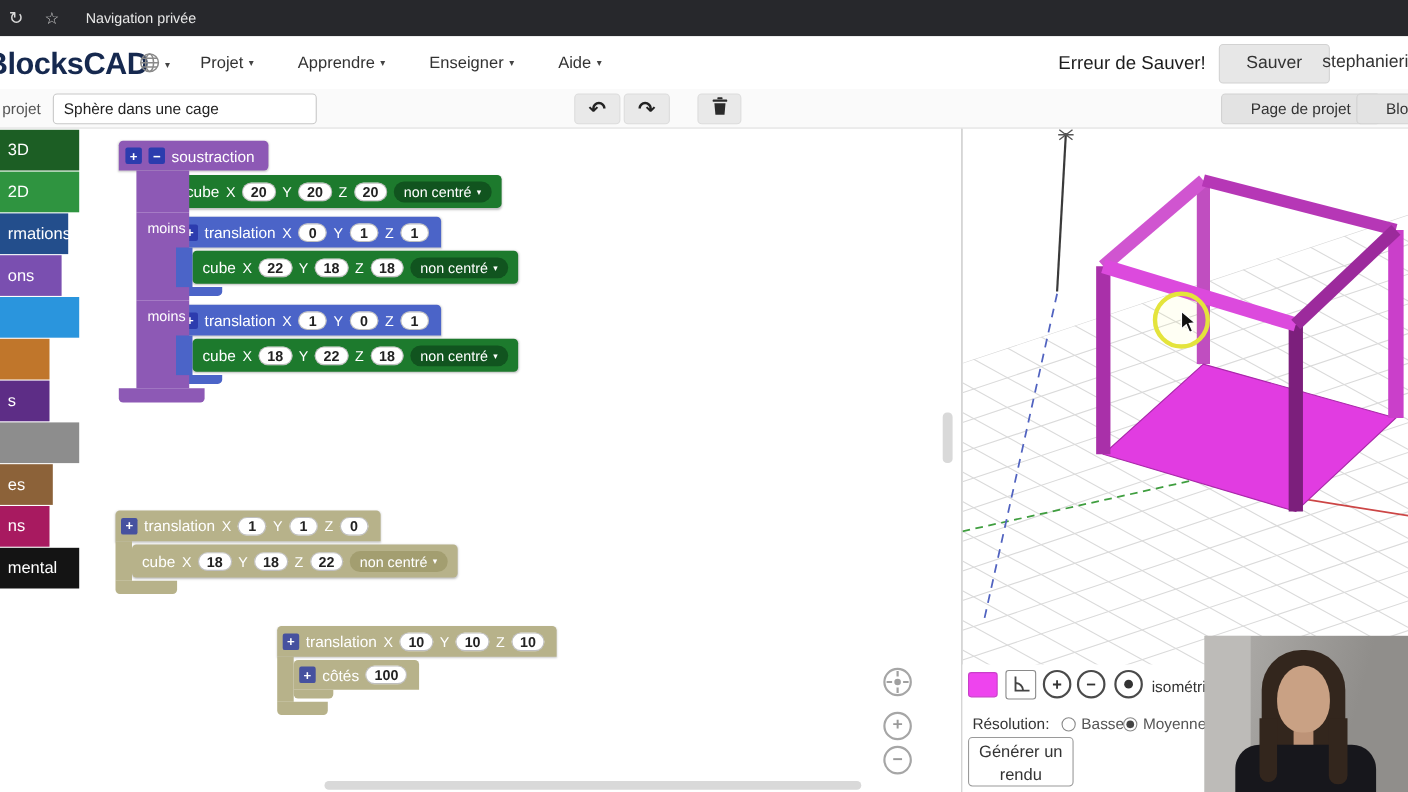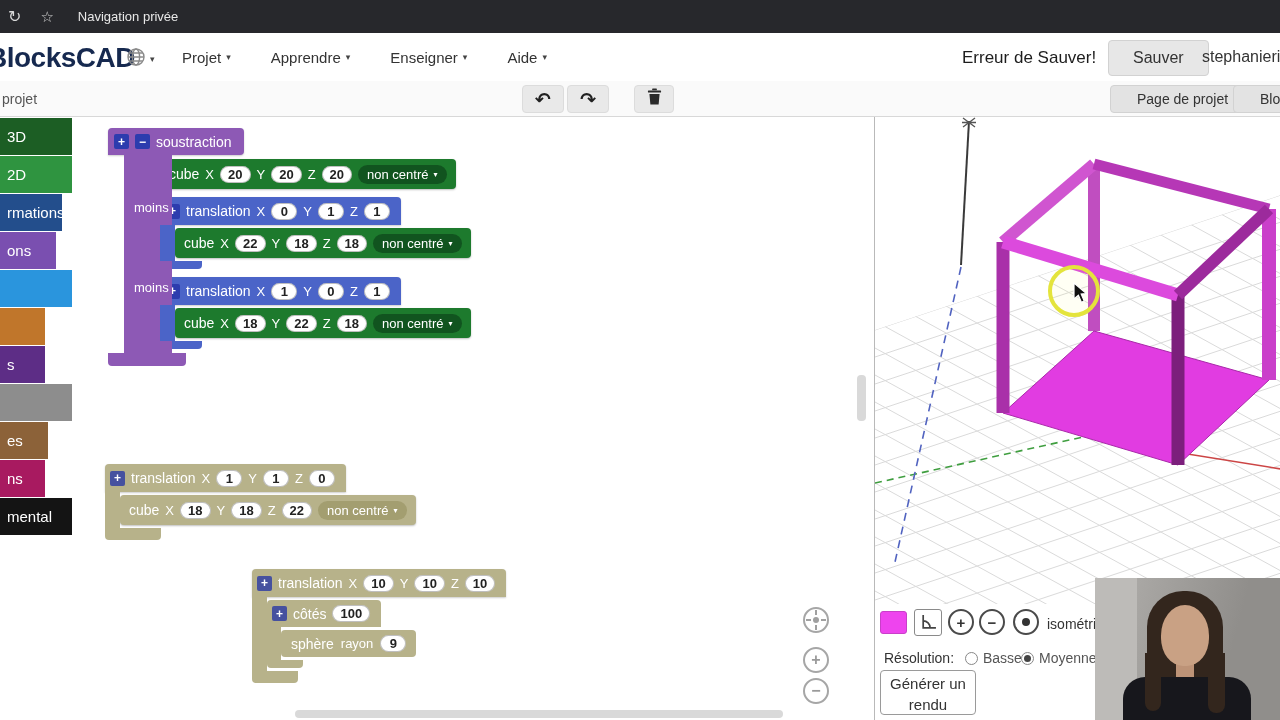--- a/index.html
+++ b/index.html
@@ -147,20 +147,21 @@
           <span class="caret">▾</span>
         </div>
     </nav>
     <span class="save-error">Erreur de Sauver!</span>
     <button class="save-btn">Sauver</button>
     <span class="username">stephanierie</span>
   </div>
 
   <div class="toolbar">
     <span class="proj-label">projet</span>
+    <input class="proj-input" value="Sphère dans une cage" style="">
     <button class="tb-btn undo">↶</button>
     <button class="tb-btn redo">↷</button>
     <button class="tb-btn trash">
         <span><svg width="15" height="17" viewBox="0 0 16 18" fill="#2b2b2b">
             <rect x="1" y="2.6" width="14" height="2.2" rx="0.6"></rect>
             <rect x="5.5" y="0.4" width="5" height="2" rx="0.6"></rect>
             <path d="M2.6 6.2 h10.8 l-1 11.2 h-8.8 z"></path>
           </svg></span>
       </button>
     <button class="pg-btn">Page de projet</button>
@@ -339,28 +340,20 @@
         <span class="ax">Z</span>
           <span class="pill">10</span>
       </div>
       <div class="t-body">
         <div class="t-spine"></div>
         <div class="t-blk">
           <div class="c-header">
             <span class="sq">+</span>
             <span class="b-label">côtés</span>
             <span class="pill">100</span>
-          </div>
-          <div class="c-body">
-            <div class="c-spine"></div>
-            <div class="sphere-blk">
-              <span class="b-label">sphère</span>
-              <span class="ax">rayon</span>
-              <span class="pill">9</span>
-            </div>
           </div>
           <div class="c-foot"></div>
         </div>
       </div>
       <div class="t-foot" style="width:46px; height:12px;"></div>
     </div>
 
     <div class="ws-zoom" style="left:803px; top:490px;">
       <svg width="22" height="22" viewBox="0 0 22 22">
           <circle cx="11" cy="11" r="3" fill="#a0a0a0"></circle>

